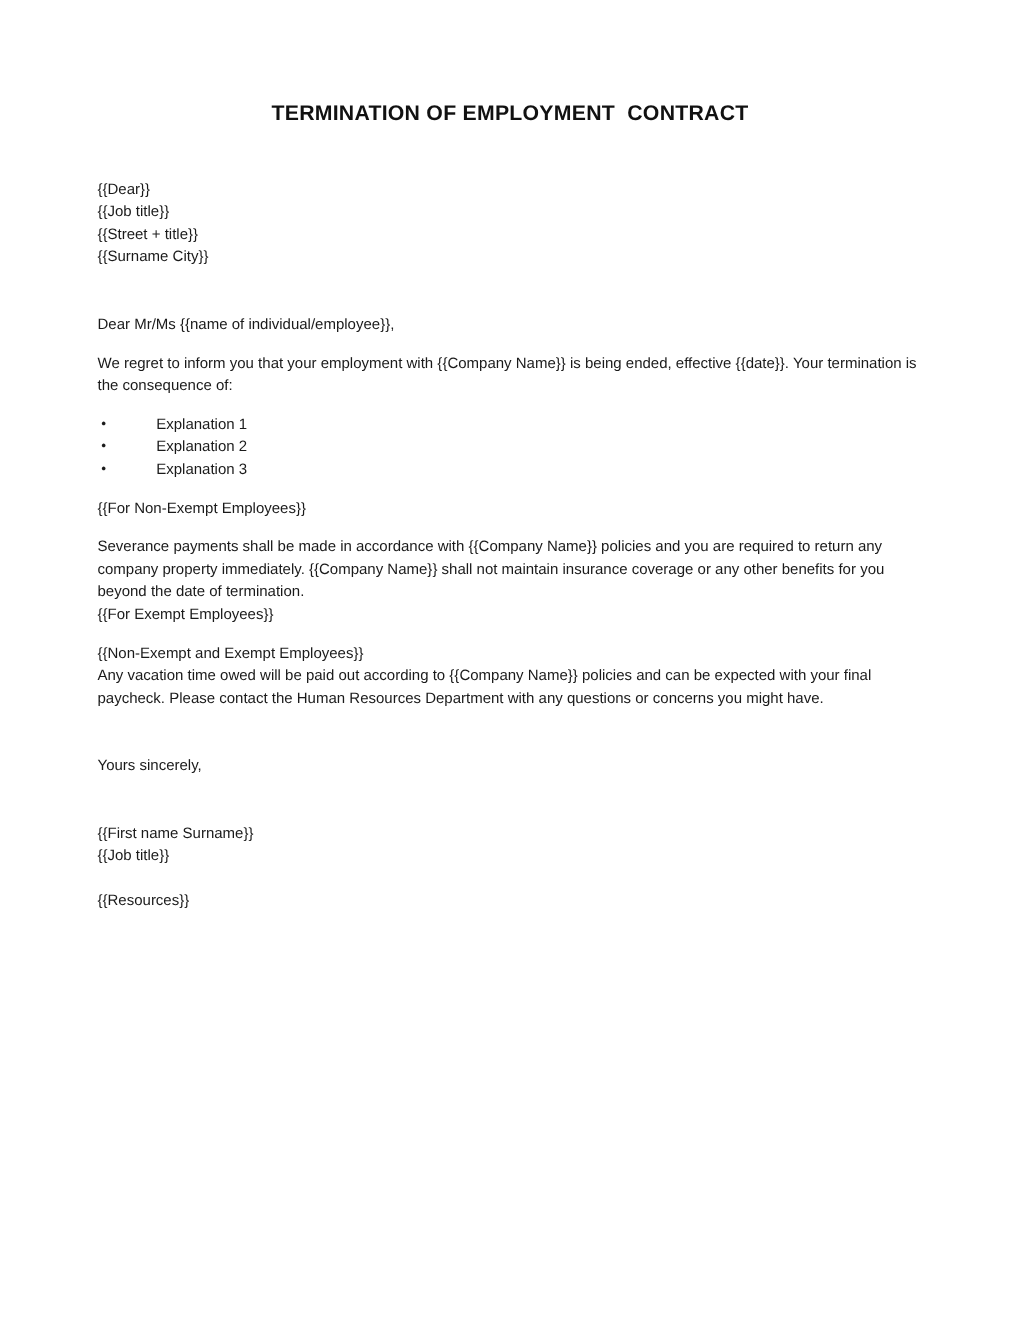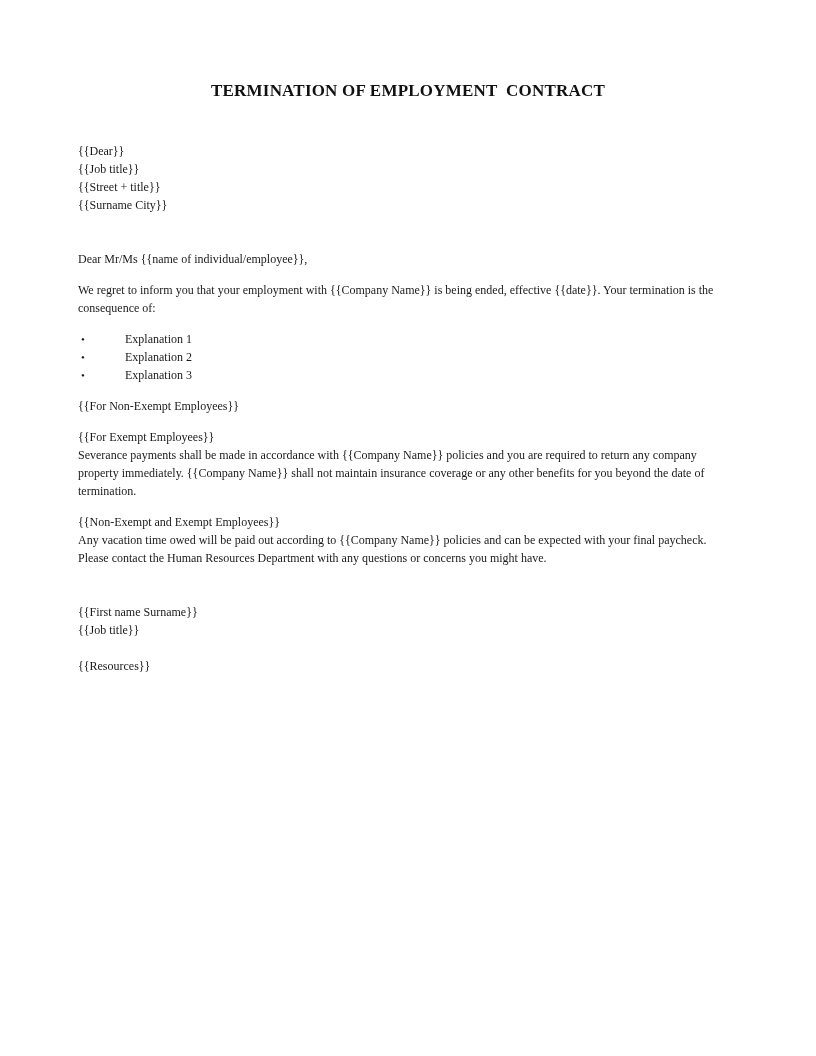--- a/index.html
+++ b/index.html
@@ -3,21 +3,21 @@
 <meta charset="utf-8">
 <style>
   * { margin: 0; padding: 0; box-sizing: border-box; }
   html, body { background: #ffffff; }
   .page {
     position: relative;
     width: 816px;
     height: 892px;
     margin: 0 auto;
     background: #ffffff;
-    font-family: Liberation Serif, serif;
+    font-family: Liberation Sans, sans-serif;
     color: #1a1a1a;
     overflow: hidden;
   }
   .title {
     padding-top: 80px;
     text-align: center;
     font-size: 17px;
     font-weight: bold;
     line-height: 22px;
     letter-spacing: 0.2px;
@@ -79,29 +79,30 @@
         <span class="bullet-dot">•</span>
         <span>Explanation 3</span>
       </li>
     </ul>
 
     <div class="mt1">
       <div>{{For Non-Exempt Employees}}</div>
     </div>
 
     <div class="mt1">
+      <div>Severance payments shall be made in accordance with {{Company Name}} policies and you are required to return any company property immediately. {{Company Name}} shall not maintain insurance coverage or any other benefits for you beyond the date of termination.</div>
       <div>{{For Exempt Employees}}</div>
-      <div>Severance payments shall be made in accordance with {{Company Name}} policies and you are required to return any company property immediately. {{Company Name}} shall not maintain insurance coverage or any other benefits for you beyond the date of termination.</div>
     </div>
 
     <div class="mt1">
       <div>{{Non-Exempt and Exempt Employees}}</div>
       <div>Any vacation time owed will be paid out according to {{Company Name}} policies and can be expected with your final paycheck. Please contact the Human Resources Department with any questions or concerns you might have.</div>
     </div>
 
+    <p class="mt2">Yours sincerely,</p>
 
     <div class="mt2">
       <div>{{First name Surname}}</div>
       <div>{{Job title}}</div>
       <div class="sig-gap"></div>
       <div>{{Resources}}</div>
     </div>
 
   </div>
 </div>

